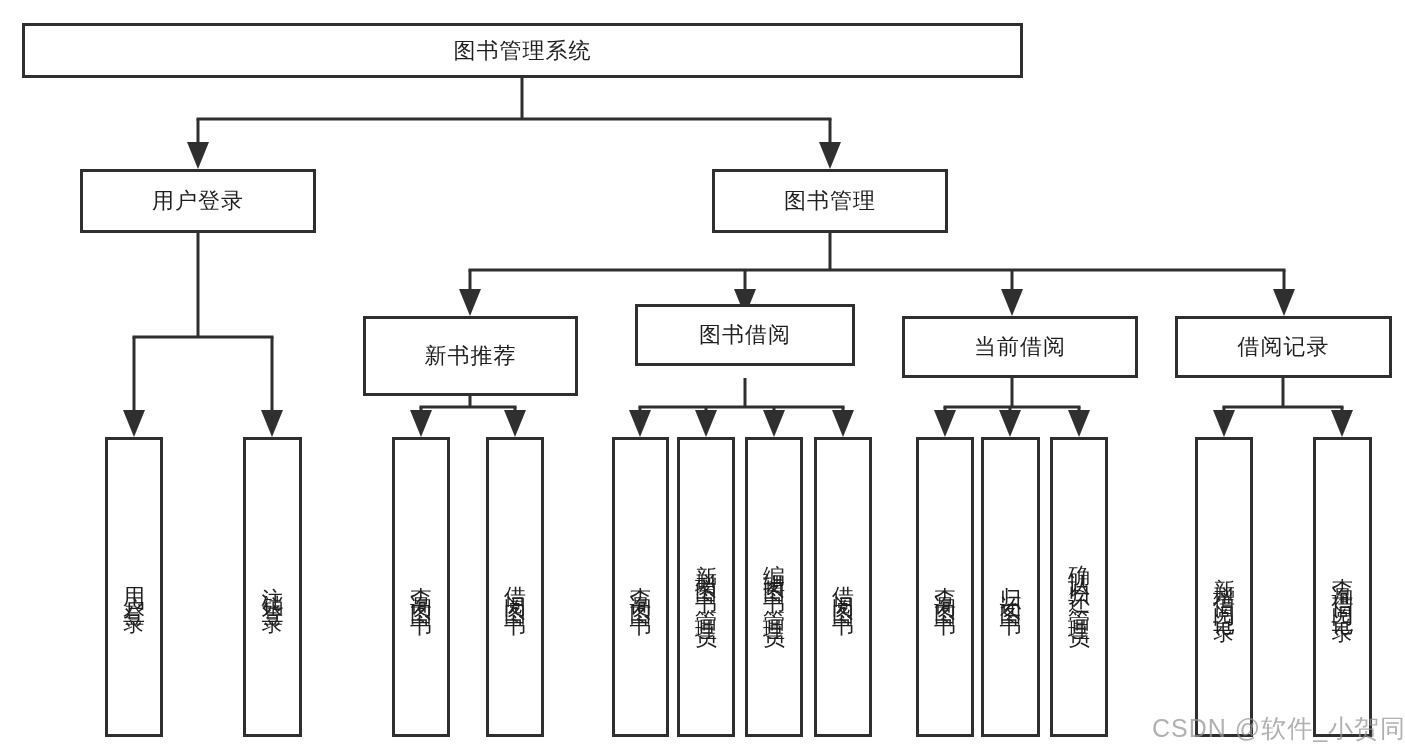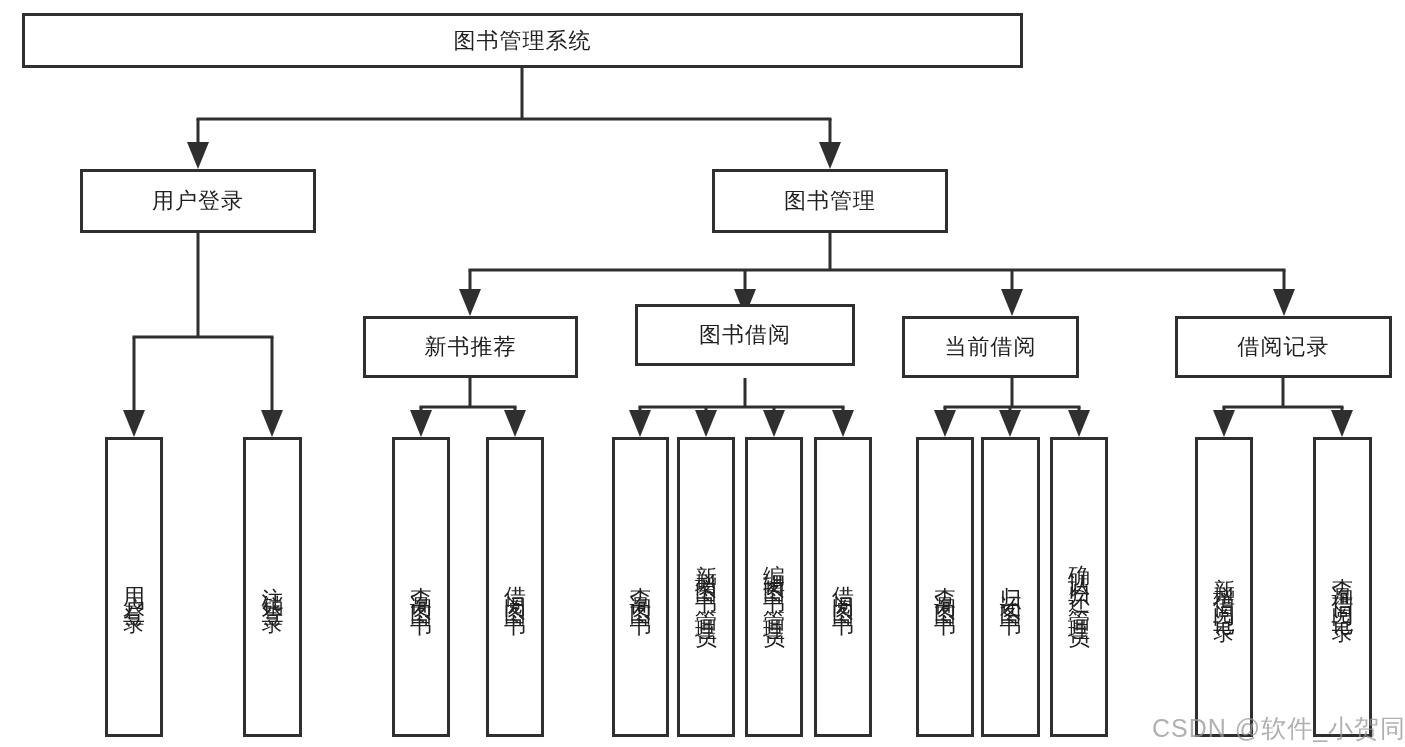--- a/index.html
+++ b/index.html
@@ -119,38 +119,38 @@
       <polygon points="763,410 785,410 774,437"></polygon>
       <polygon points="832,410 854,410 843,437"></polygon>
       <polygon points="934,410 956,410 945,437"></polygon>
       <polygon points="999,410 1021,410 1010,437"></polygon>
       <polygon points="1068,410 1090,410 1079,437"></polygon>
       <polygon points="1213,410 1235,410 1224,437"></polygon>
       <polygon points="1331,410 1353,410 1342,437"></polygon>
     </g>
   </svg>
 
-  <div class="node" style="left:22px; top:13px; width:1001px; height:55px;">
+  <div class="node" style="left:22px; top:23px; width:1001px; height:55px;">
     <span>图书管理系统</span>
   </div>
 
   <div class="node" style="left:80px; top:169px; width:236px; height:64px;">
     <span>用户登录</span>
   </div>
   <div class="node" style="left:712px; top:169px; width:236px; height:64px;">
     <span>图书管理</span>
   </div>
 
-  <div class="node" style="left:363px; top:316px; width:215px; height:62px;">
+  <div class="node" style="left:363px; top:316px; width:215px; height:80px;">
     <span>新书推荐</span>
   </div>
   <div class="node" style="left:635px; top:304px; width:220px; height:62px;">
     <span>图书借阅</span>
   </div>
-  <div class="node" style="left:902px; top:316px; width:177px; height:62px;">
+  <div class="node" style="left:902px; top:316px; width:236px; height:62px;">
     <span>当前借阅</span>
   </div>
   <div class="node" style="left:1175px; top:316px; width:217px; height:62px;">
     <span>借阅记录</span>
   </div>
 
   <div class="node v" style="left:105px; top:437px; width:58px; height:300px;">
     <span>用户登录</span>
   </div>
   <div class="node v" style="left:243px; top:437px; width:59px; height:300px;">

